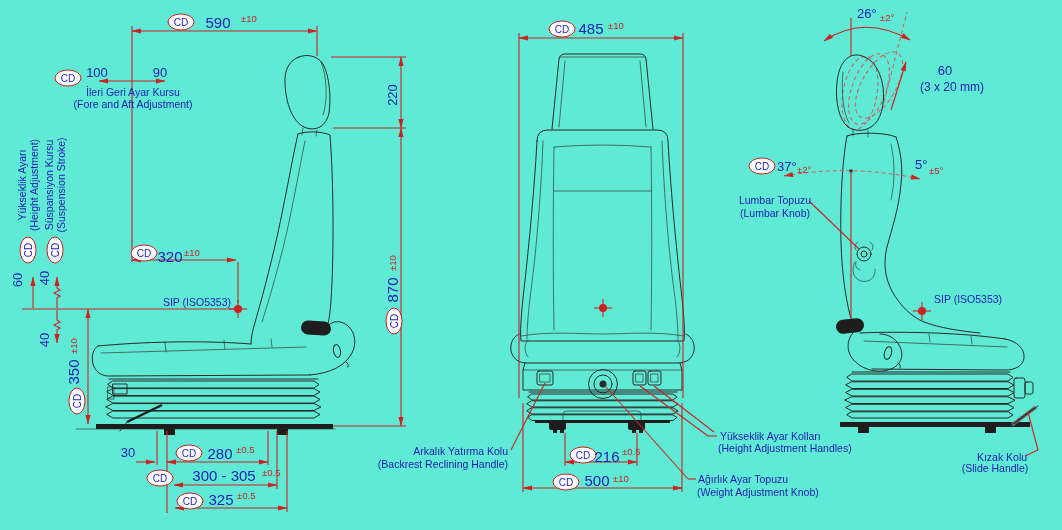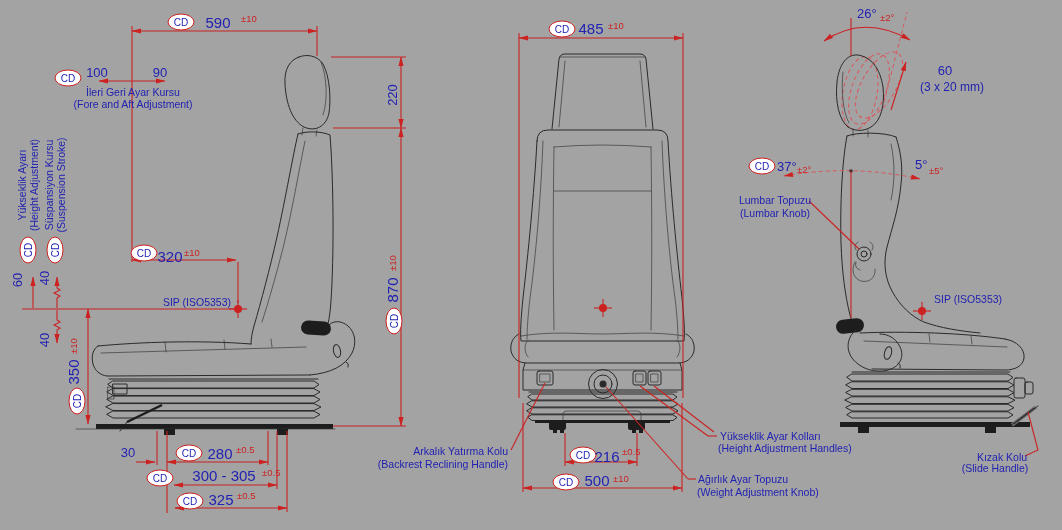--- a/index.html
+++ b/index.html
@@ -1,16 +1,16 @@
 <!DOCTYPE html>
 <html><head>
 <meta charset="utf-8">
 <style>
   html,body{margin:0;padding:0;background:#ffffff;}
-  .stage{width:1062px;height:530px;position:relative;background:#a3a3a3;overflow:hidden;}
+  .stage{width:1062px;height:530px;position:relative;background:#5eead4;overflow:hidden;}
   svg{display:block;}
   .bl{stroke:#2a2a2a;fill:none;stroke-width:1;stroke-linecap:round;stroke-linejoin:round;}
   .blt{stroke:#3a3a3a;fill:none;stroke-width:.7;stroke-linecap:round;stroke-linejoin:round;}
   .rd{stroke:#cc2222;fill:none;stroke-width:1.1;}
   .rdd{stroke:#d8575b;fill:none;stroke-width:1;stroke-dasharray:4 3;}
   text{font-family:"Liberation Sans","DejaVu Sans",sans-serif;}
   .dim{fill:#2222b2;font-size:15px;}
   .dimsm{fill:#2222b2;font-size:13px;}
   .tol{fill:#cc2222;font-size:9.5px;}
   .lbl{fill:#2222b2;font-size:10.5px;}

